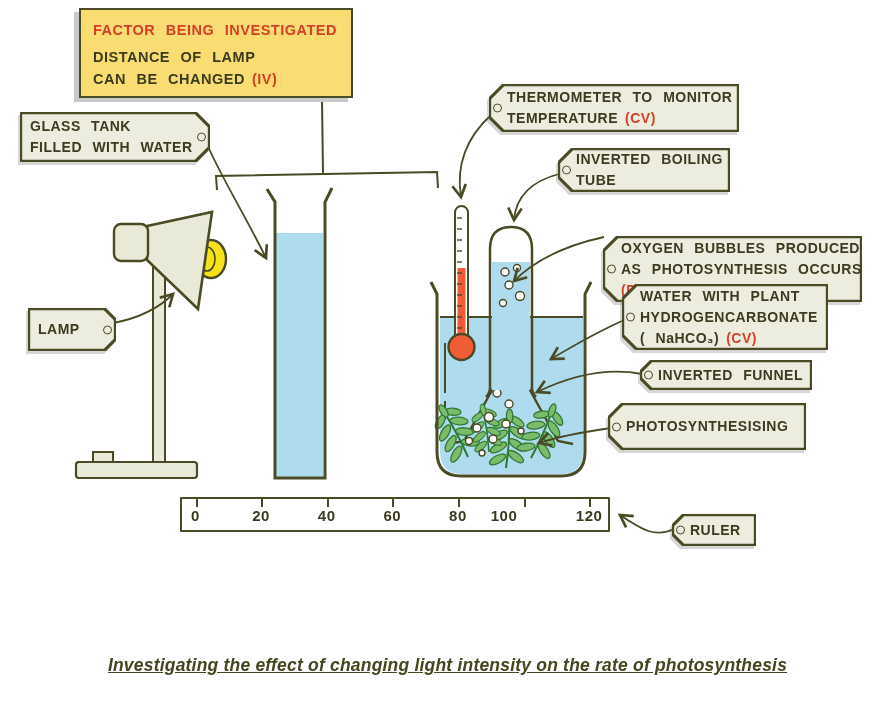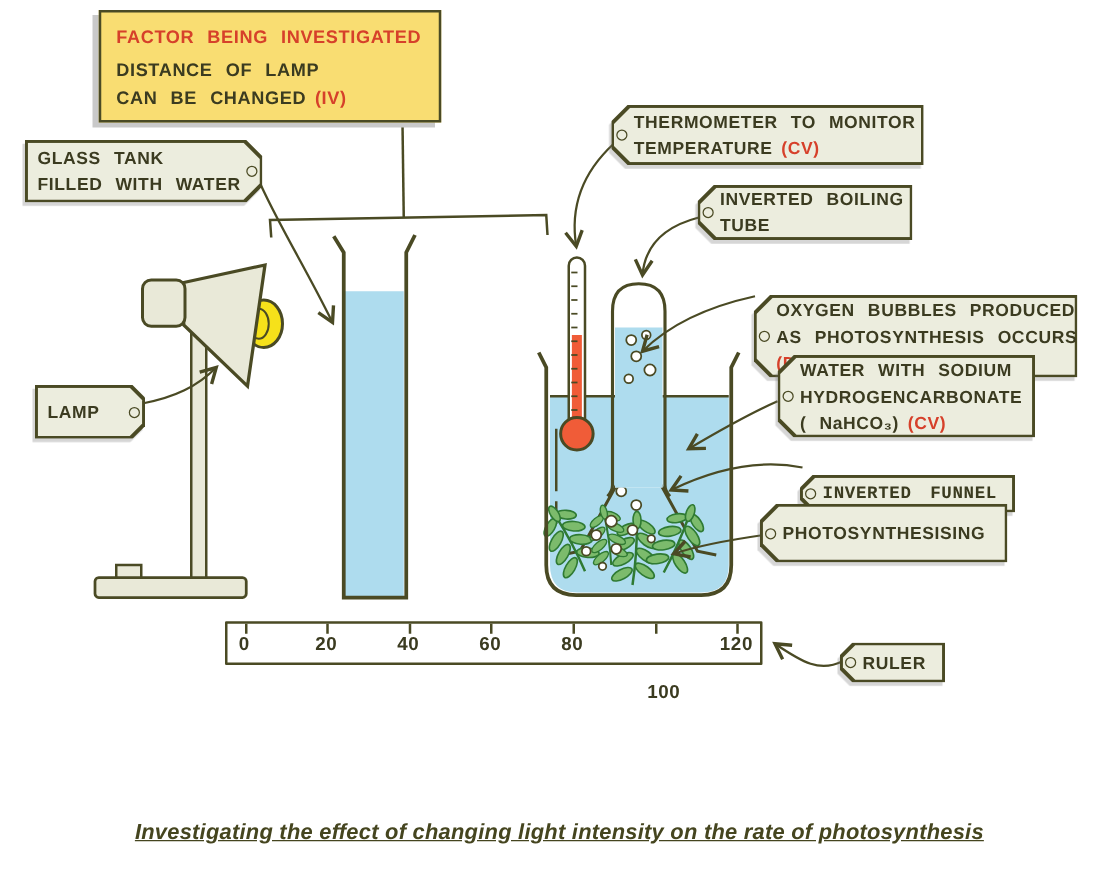--- a/index.html
+++ b/index.html
@@ -244,27 +244,27 @@
       <div class="line"><span>AS  PHOTOSYNTHESIS OCCURS</span><span class="red"></span></div>
       <div class="line"><span></span><span class="red" style="margin-left:0">(DV)</span></div>
     </div>
   </div>
 
   <div class="tag hole-left" style="left:622px;top:284px;width:206px;height:66px;">
     <div class="shape"></div>
       <div class="inner"></div>
       <span class="hole"></span>
     <div class="content">
-      <div class="line"><span>WATER WITH SODIUM</span><span class="red"></span></div>
+      <div class="line"><span>WATER WITH PLANT</span><span class="red"></span></div>
       <div class="line"><span>HYDROGENCARBONATE</span><span class="red"></span></div>
       <div class="line"><span>( NaHCO₃)</span><span class="red">(CV)</span></div>
     </div>
   </div>
 
-  <div class="tag small hole-left" style="left:640px;top:380px;width:172px;height:30px;font-family:Liberation Mono, monospace;">
+  <div class="tag small hole-left" style="left:640px;top:360px;width:172px;height:30px;">
     <div class="shape"></div>
       <div class="inner"></div>
       <span class="hole"></span>
     <div class="content">
       <div class="line"><span>INVERTED FUNNEL</span><span class="red"></span></div>
     </div>
   </div>
 
   <div class="tag hole-left" style="left:608px;top:403px;width:198px;height:47px;">
     <div class="shape"></div>
@@ -290,21 +290,21 @@
         <span class="num" style="left: 13.5px;">0</span>
         <span class="tick" style="left: 79.1px;"></span>
         <span class="num" style="left: 79.1px;">20</span>
         <span class="tick" style="left: 144.7px;"></span>
         <span class="num" style="left: 144.7px;">40</span>
         <span class="tick" style="left: 210.3px;"></span>
         <span class="num" style="left: 210.3px;">60</span>
         <span class="tick" style="left: 275.9px;"></span>
         <span class="num" style="left: 275.9px;">80</span>
         <span class="tick" style="left: 341.5px;"></span>
-        <span class="num" style="left: 349px; margin-top: 38px;">100</span>
+        <span class="num" style="left: 322px;">100</span>
         <span class="tick" style="left: 407.1px;"></span>
         <span class="num" style="left: 407.1px;">120</span>
       </div>
   </div>
 
   <div class="caption">Investigating the effect of changing light intensity on the rate of photosynthesis</div>
 
 </div>
 
 </body></html>

